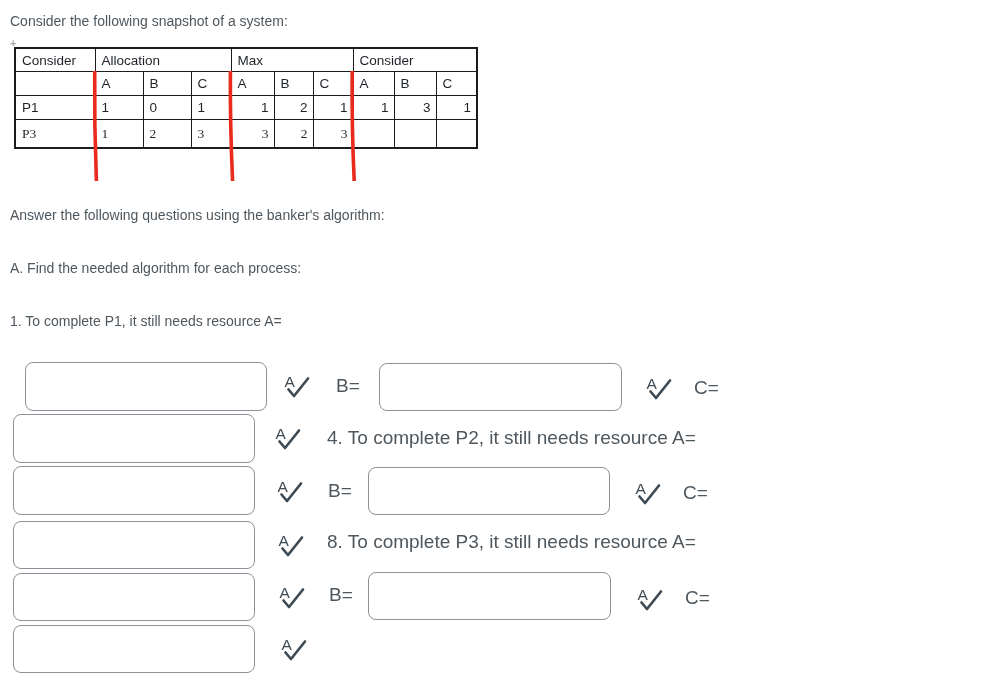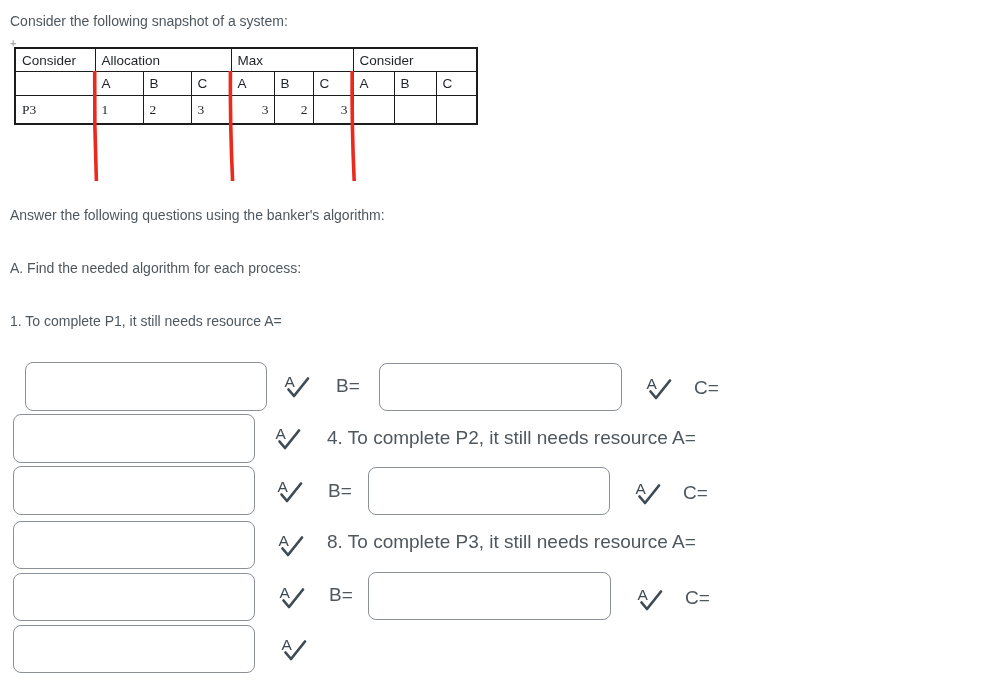--- a/index.html
+++ b/index.html
@@ -72,20 +72,32 @@
       <td class="al"></td>
       <td class="al">A</td>
       <td class="al">B</td>
       <td class="al">C</td>
       <td class="al">A</td>
       <td class="al">B</td>
       <td class="al">C</td>
       <td class="al">A</td>
       <td class="al">B</td>
       <td class="al">C</td>
+    </tr>
+    <tr>
+      <td class="al">P1</td>
+      <td class="al">1</td>
+      <td class="al">0</td>
+      <td class="al">1</td>
+      <td class="ar">1</td>
+      <td class="ar">2</td>
+      <td class="ar">1</td>
+      <td class="ar">1</td>
+      <td class="ar">3</td>
+      <td class="ar">1</td>
     </tr>
     <tr class="last">
       <td class="al">P3</td>
       <td class="al">1</td>
       <td class="al">2</td>
       <td class="al">3</td>
       <td class="ar">3</td>
       <td class="ar">2</td>
       <td class="ar">3</td>
       <td class="ar"></td>

